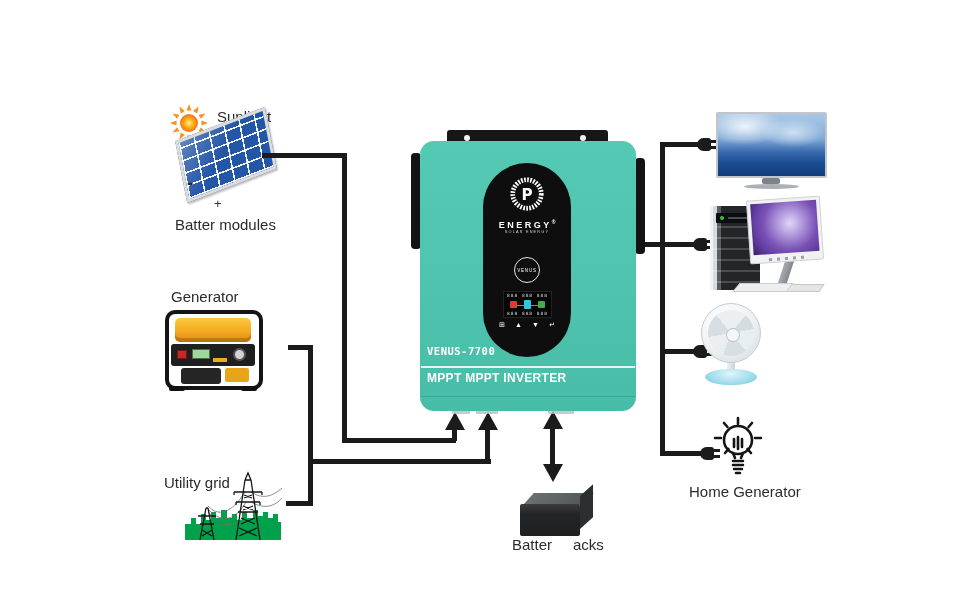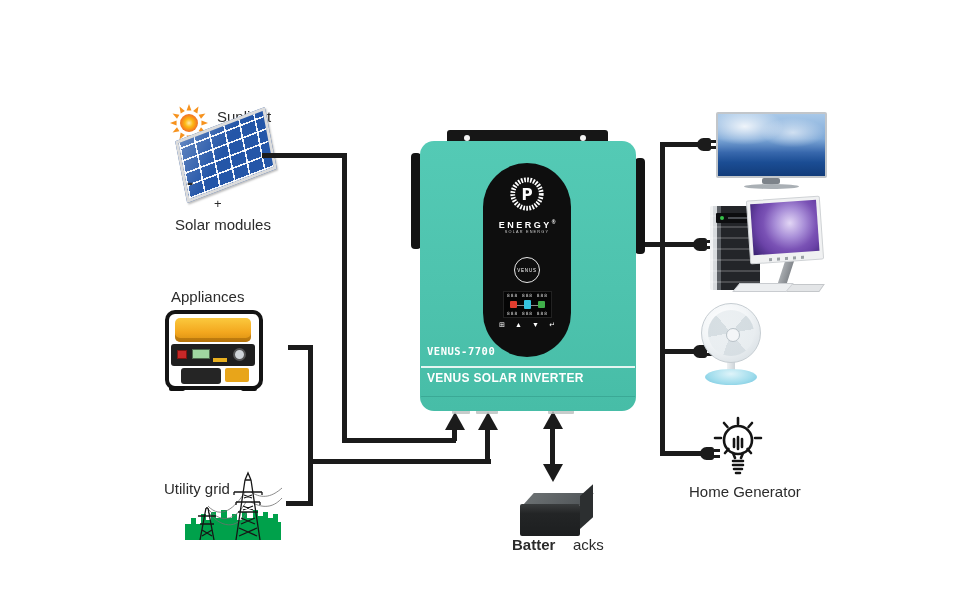--- a/index.html
+++ b/index.html
@@ -143,39 +143,39 @@
         <use href="#ray" transform="rotate(300 18 18)"></use>
       <use href="#ray" transform="rotate(330 18 18)"></use>
     </g>
     <circle cx="18" cy="18" r="8.5" fill="url(#sg)"></circle>
   </svg>
   <div class="label" style="left:217px;top:108px;">Sunlight</div>
 
   <div class="solar-panel"></div>
   <div class="label" style="left:187px;top:172px;font-size:19px;font-weight:bold;">-</div>
   <div class="label" style="left:214px;top:196px;font-size:13px;">+</div>
-  <div class="label" style="left:175px;top:216px;">Solar modules</div>
-
-  <div class="label" style="left:171px;top:288px;">Appliances</div>
+  <div class="label" style="left:175px;top:216px;">Batter modules</div>
+
+  <div class="label" style="left:171px;top:288px;">Generator</div>
   <div class="gen">
     <div class="frame"></div>
       <div class="tank"></div>
     <div class="panel">
         <div class="sw"></div>
         <div class="disp"></div>
         <div class="gauge"></div>
         <div class="tag"></div>
       </div>
     <div class="engine"></div>
       <div class="sidebox"></div>
       <div class="footL"></div>
       <div class="footR"></div>
   </div>
 
-  <div class="label" style="left:164px;top:474px;margin-top:6px;">Utility grid</div>
+  <div class="label" style="left:164px;top:474px;">Utility grid</div>
   <svg class="abs" style="left:183px;top:448px;" width="100" height="92" viewBox="0 0 100 92">
     <path fill="var(--grid-green)" d="M2 92 L2 76 L8 76 L8 70 L13 70 L13 76 L18 76 L18 66 L23 66 L23 72 L28 72 L28 64 L33 64 L33 70 L38 70 L38 62 L44 62 L44 70 L49 70 L49 66 L54 66 L54 72 L59 72 L59 64 L64 64 L64 70 L70 70 L70 62 L75 62 L75 68 L80 68 L80 64 L85 64 L85 70 L90 70 L90 66 L95 66 L95 74 L98 74 L98 92 Z"></path>
     <g stroke="#6e6e6e" stroke-width="0.8" fill="none">
       <path d="M25 58 C 38 72, 52 60, 62 44"></path>
         <path d="M25 61 C 40 78, 54 70, 63 54"></path>
       <path d="M25 64 C 42 84, 56 78, 64 64"></path>
         <path d="M68 44 C 80 52, 90 48, 99 40"></path>
       <path d="M68 54 C 82 62, 92 58, 99 50"></path>
     </g>
     <g stroke="#161616" stroke-width="1.3" fill="none">
@@ -233,21 +233,21 @@
       </div>
       <div class="touch-row">
         <span>⊞</span>
         <span>▲</span>
         <span>▼</span>
         <span>↵</span>
       </div>
     </div>
     <div class="inv-model">VENUS-7700</div>
     <div class="inv-sep"></div>
-    <div class="inv-product">VENUS SOLAR INVERTER</div>
+    <div class="inv-product">MPPT MPPT INVERTER</div>
     <div class="inv-seam"></div>
   </div>
   <div class="stub" style="left:452px;top:408px;width:18px;"></div>
   <div class="stub" style="left:476px;top:408px;width:22px;"></div>
   <div class="stub" style="left:548px;top:408px;width:26px;"></div>
 
   <div class="wire" style="left:636px;top:242px;width:26px;height:5px;"></div>
   <div class="wire" style="left:660px;top:142px;width:5px;height:314px;"></div>
   <div class="wire" style="left:660px;top:142px;width:38px;height:5px;"></div>
   <div class="wire" style="left:660px;top:242px;width:34px;height:5px;"></div>
@@ -293,16 +293,16 @@
       <path d="M26 2 V8 M12 7 L15.5 11 M40 7 L36.5 11 M3 22 H9 M49 22 H43 M13 37 L16.5 33 M39 37 L35.5 33"></path>
     </g>
   </svg>
   <div class="label" style="left:689px;top:483px;">Home Generator</div>
 
   <div>
     <div class="bat-top"></div>
     <div class="bat-side"></div>
     <div class="bat-front"></div>
   </div>
-  <div class="label" style="left:512px;top:536px;font-weight:bold;">Batter</div>
+  <div class="label" style="left:512px;top:536px;">Batter</div>
   <div class="label" style="left:573px;top:536px;">acks</div>
 
 </div>
 
 </body></html>

